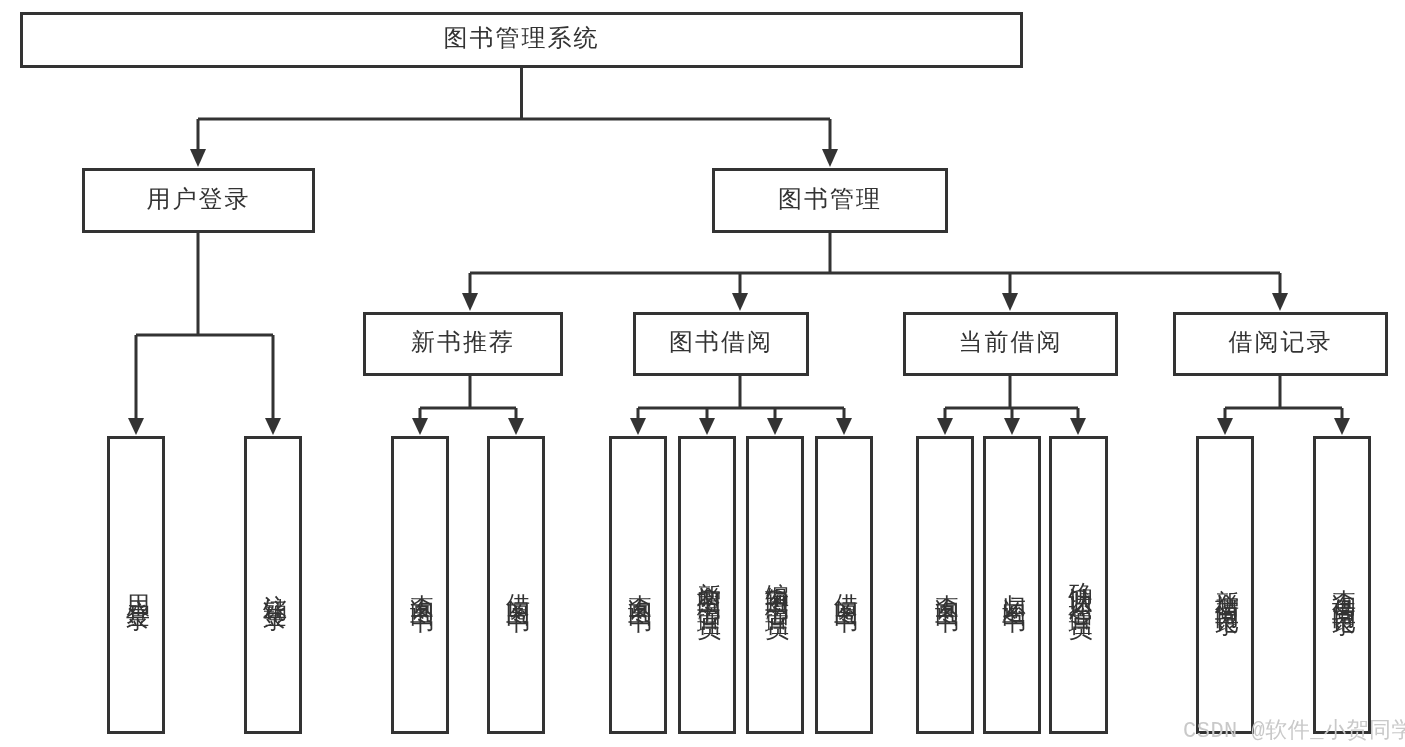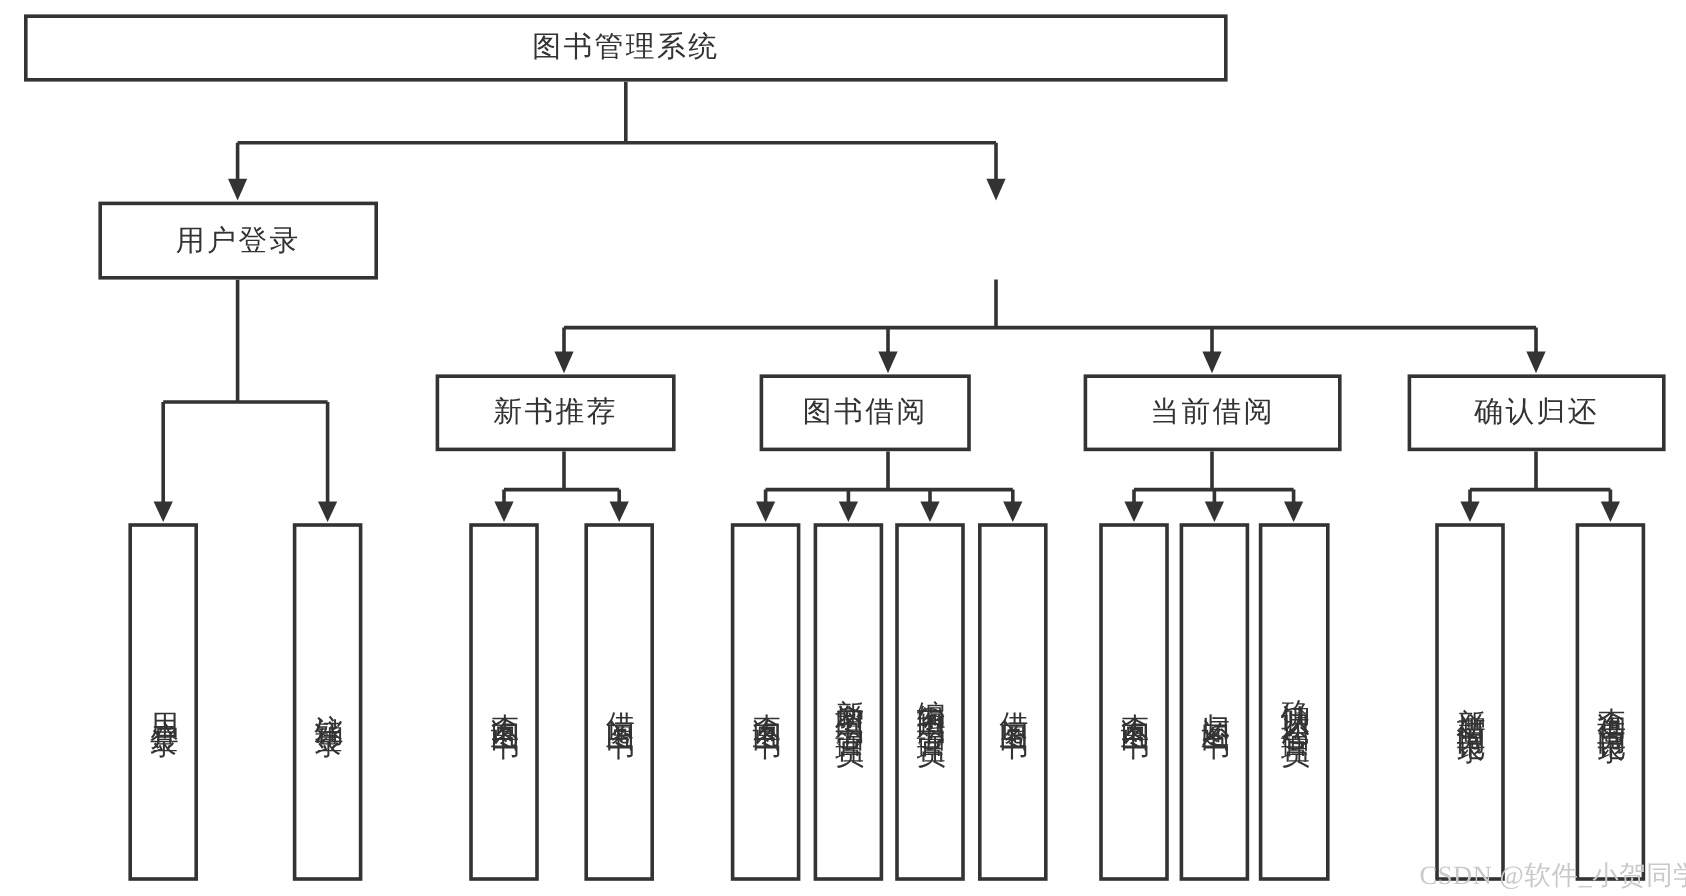--- a/index.html
+++ b/index.html
@@ -8,21 +8,21 @@
     --text:#333333;
     --wm:#c9c9c9;
     --bg:#ffffff;
   }
   html,body{margin:0;padding:0;background:var(--bg);}
   .canvas{
     position:relative;
     width:1405px;height:747px;
     background:var(--bg);
     overflow:hidden;
-    font-family:Liberation Serif, serif;
+    font-family:Liberation Mono, monospace;
     color:var(--text);
   }
   .connectors{position:absolute;left:0;top:0;z-index:1;}
   .connectors path{stroke:var(--line);stroke-width:3;fill:none;}
   .connectors polygon{fill:var(--line);stroke:none;}
   .box{
     position:absolute;
     box-sizing:border-box;
     border:3px solid var(--border);
     background:var(--bg);
@@ -86,25 +86,26 @@
     <polygon points="1070,418 1086,418 1078,435"></polygon>
 
     <path d="M1280 376 V408 M1225 408 H1342 M1225 408 V421 M1342 408 V421"></path>
     <polygon points="1217,418 1233,418 1225,435"></polygon>
     <polygon points="1334,418 1350,418 1342,435"></polygon>
   </svg>
 
   <div class="box h" style="left:20px;top:12px;width:1003px;height:56px">图书管理系统</div>
 
   <div class="box h" style="left:82px;top:168px;width:233px;height:65px">用户登录</div>
+  <div class="box h" style="left:712px;top:168px;width:236px;height:65px">图书管理</div>
 
   <div class="box h" style="left:363px;top:312px;width:200px;height:64px">新书推荐</div>
   <div class="box h" style="left:633px;top:312px;width:176px;height:64px">图书借阅</div>
   <div class="box h" style="left:903px;top:312px;width:215px;height:64px">当前借阅</div>
-  <div class="box h" style="left:1173px;top:312px;width:215px;height:64px">确认归还</div>
+  <div class="box h" style="left:1173px;top:312px;width:215px;height:64px">借阅记录</div>
 
   <div class="box v" style="left:107px;top:436px;width:58px;height:298px">用户登录</div>
   <div class="box v" style="left:244px;top:436px;width:58px;height:298px">注销登录</div>
 
   <div class="box v" style="left:391px;top:436px;width:58px;height:298px">查询图书</div>
   <div class="box v" style="left:487px;top:436px;width:58px;height:298px">借阅图书</div>
 
   <div class="box v" style="left:609px;top:436px;width:58px;height:298px">查询图书</div>
   <div class="box v" style="left:678px;top:436px;width:58px;height:298px">新增图书（管理员）</div>
   <div class="box v" style="left:746px;top:436px;width:58px;height:298px">编辑图书（管理员）</div>

